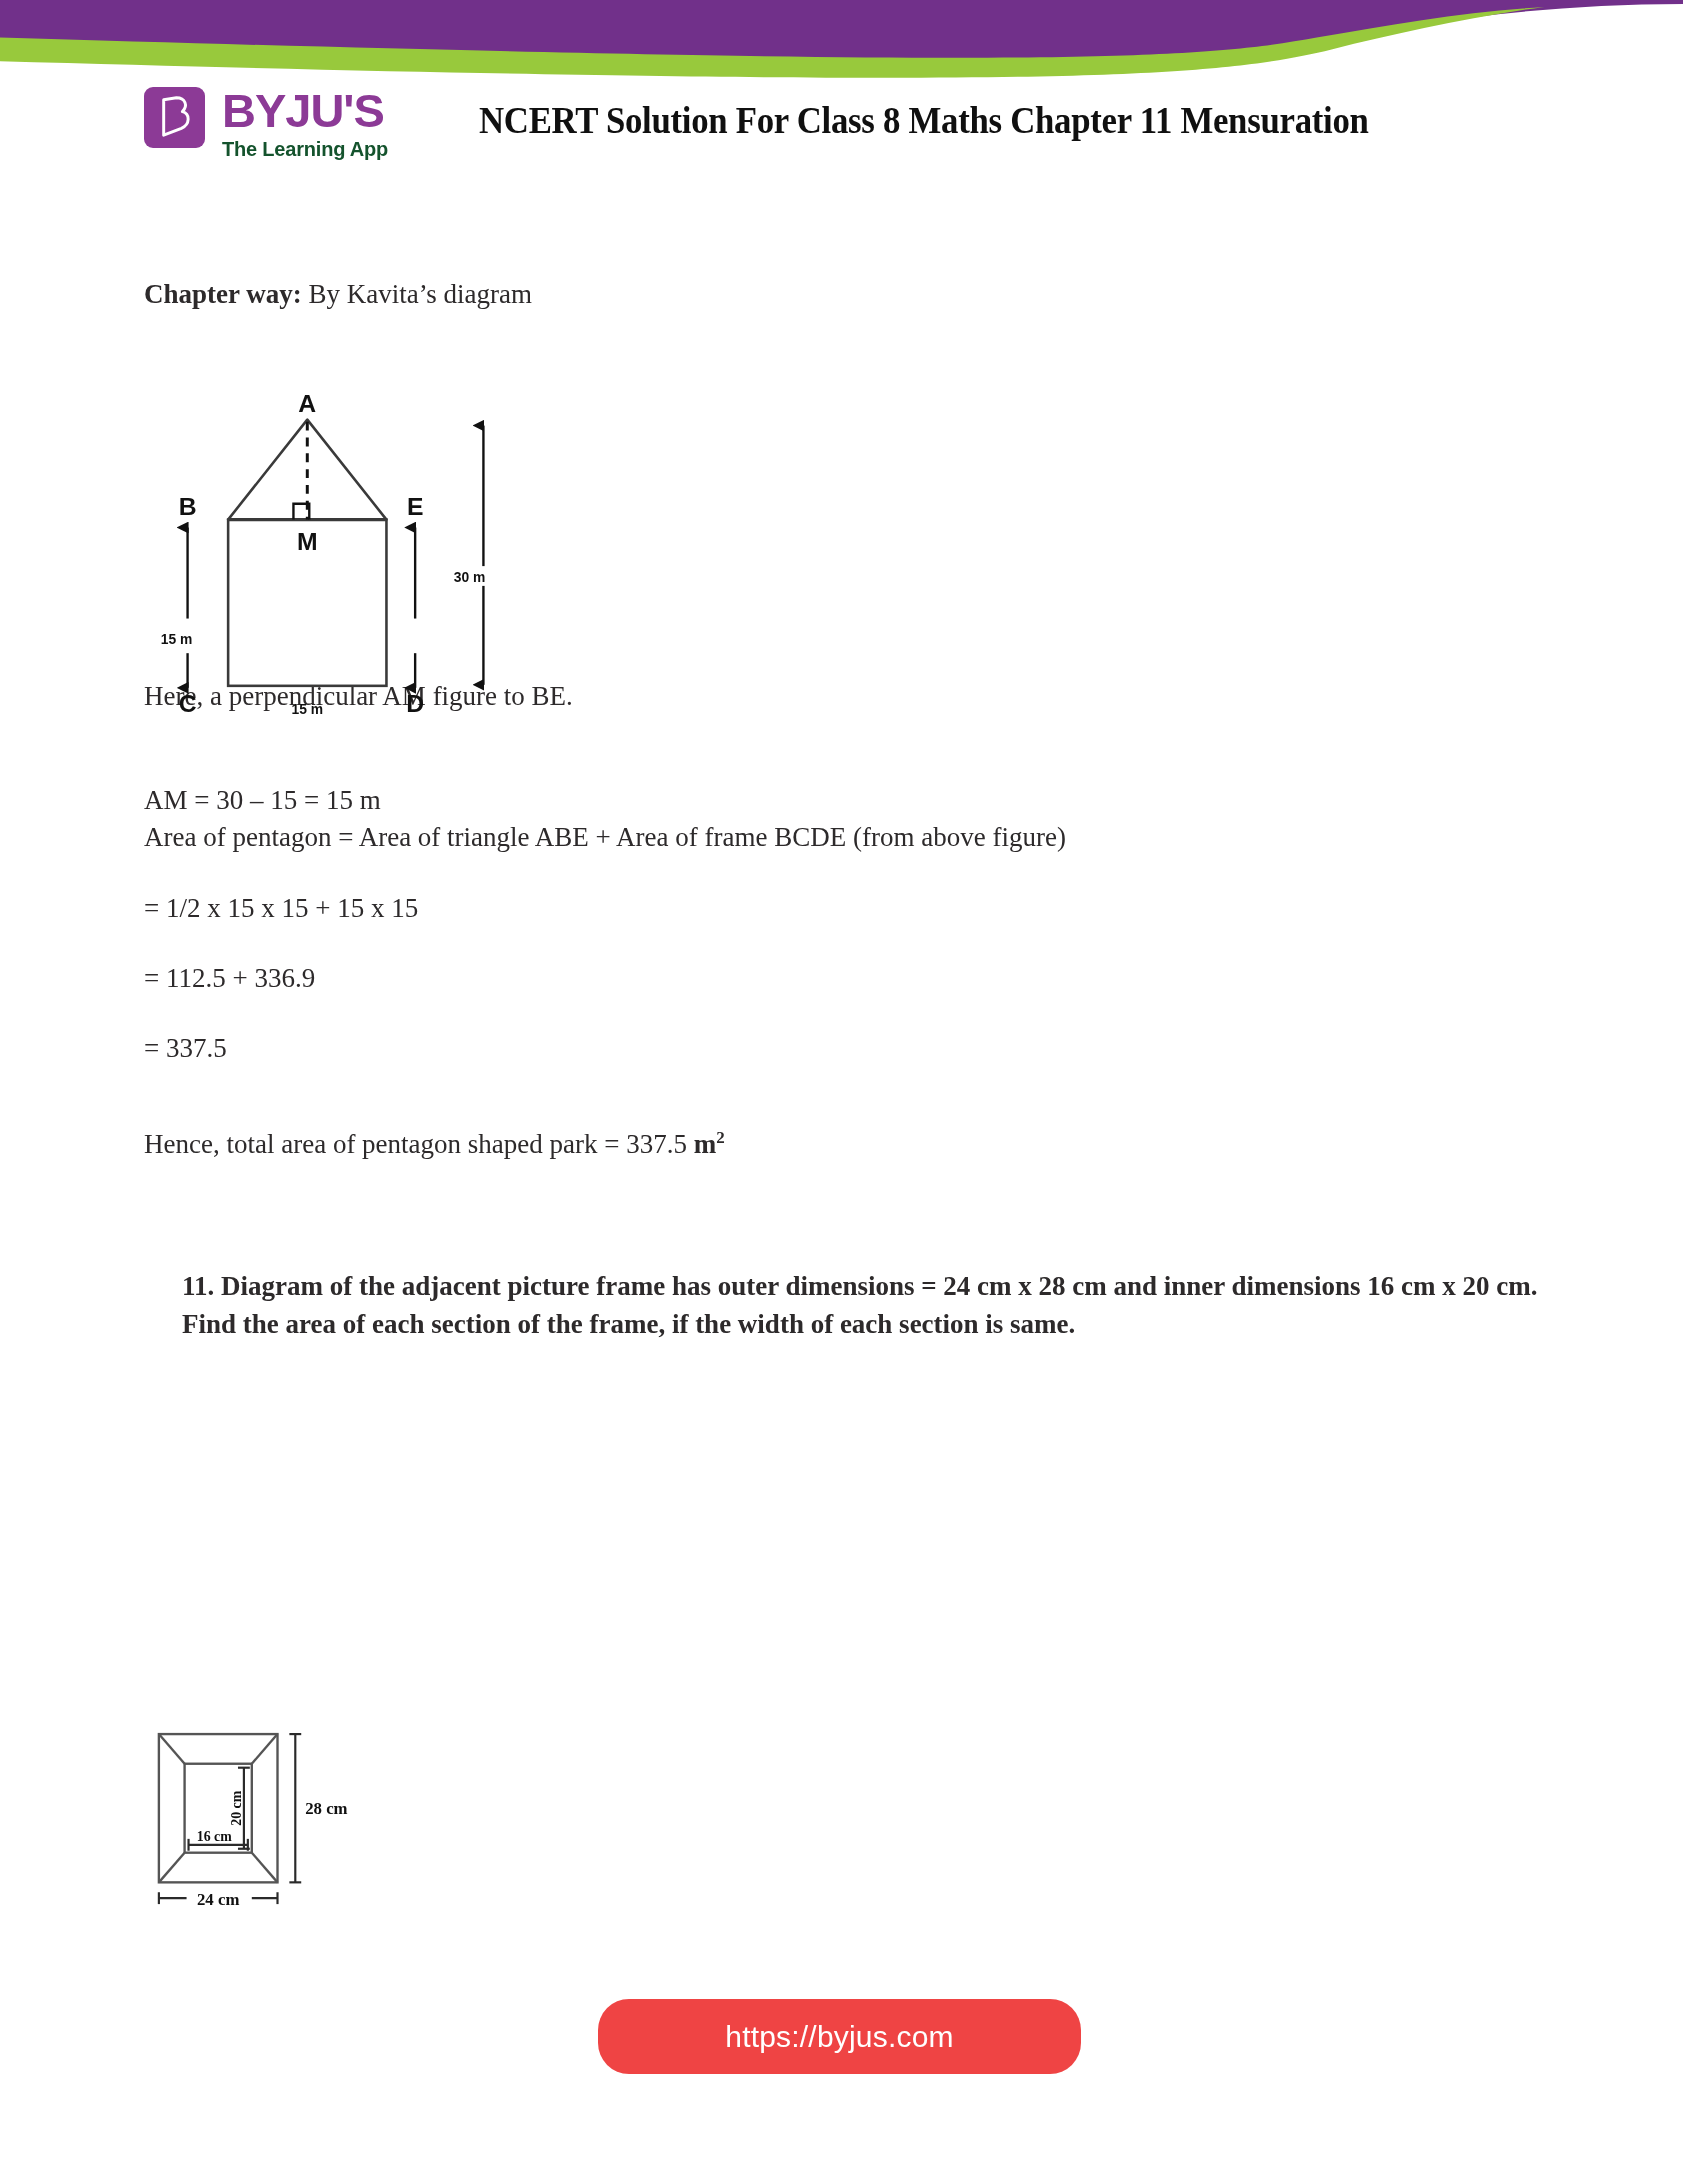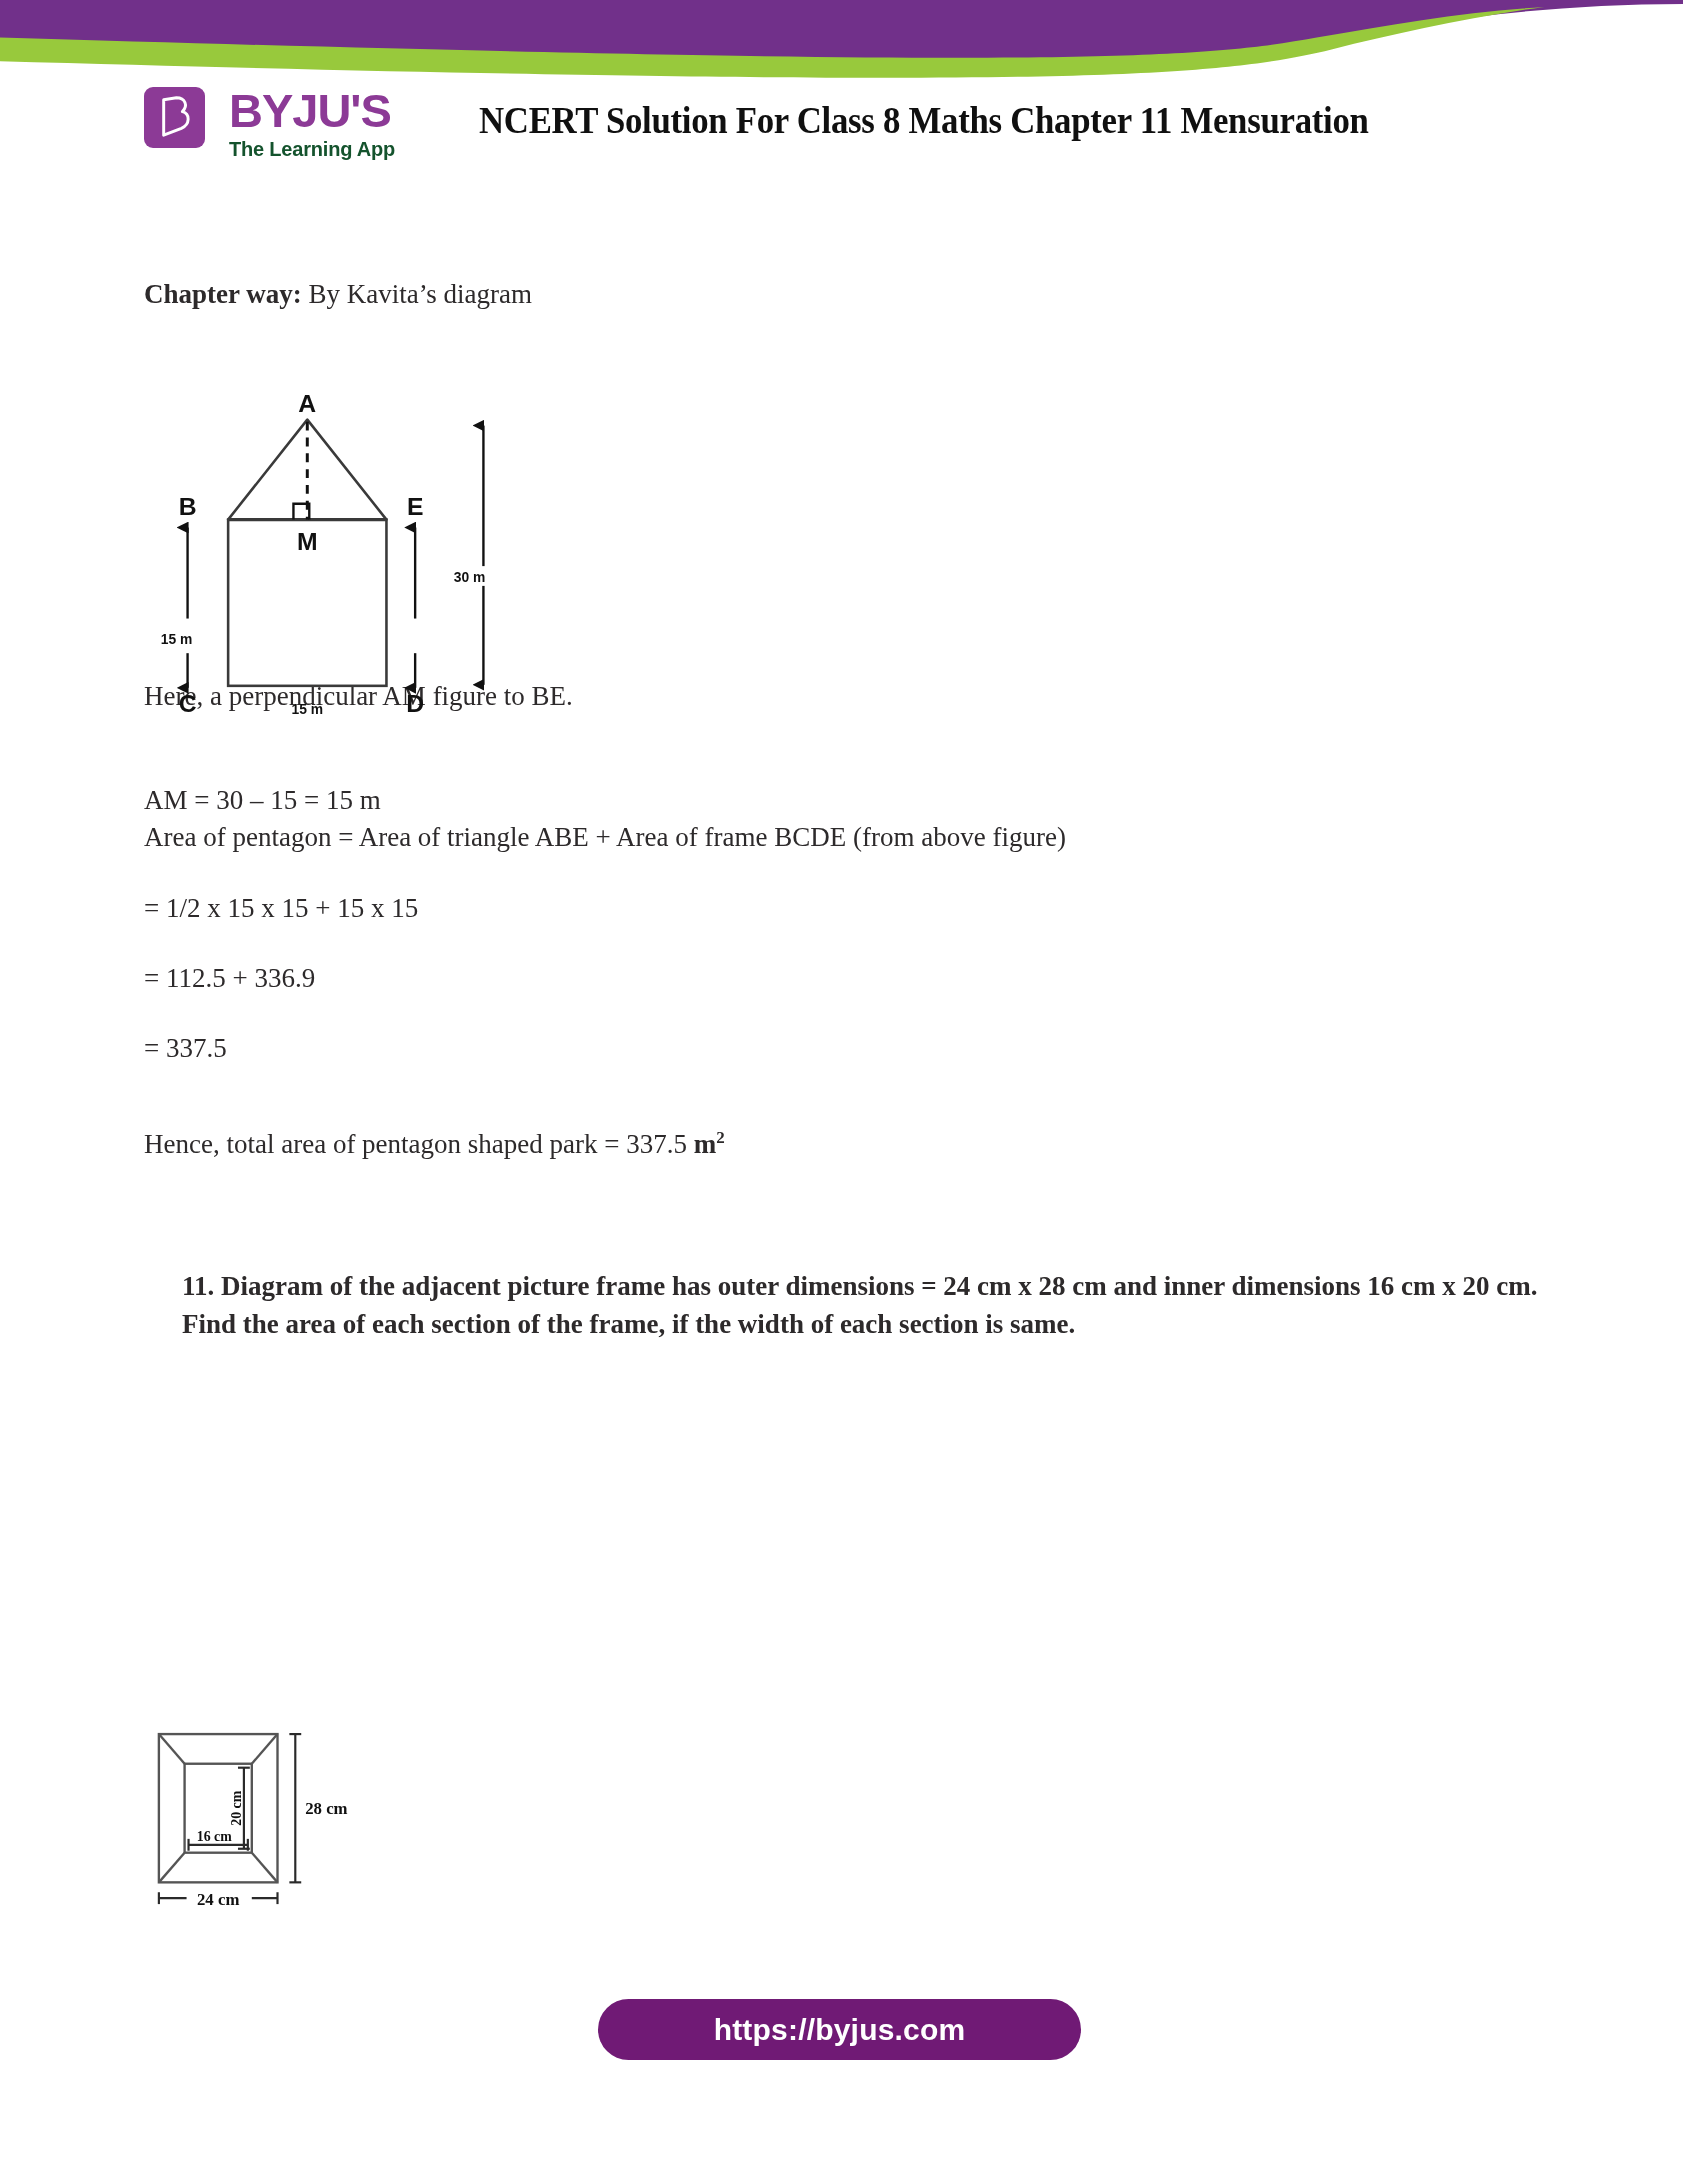--- a/index.html
+++ b/index.html
@@ -43,21 +43,21 @@
   #logo-mark {
     width: 61px;
     height: 61px;
     background: #8c3a96;
     border-radius: 9px;
     position: relative;
     flex: 0 0 auto;
   }
   #logo-mark svg { position: absolute; left: 0; top: 0; }
   #logo-words {
-    margin-left: 24px;
+    margin-left: 17px;
     display: flex;
     flex-direction: column;
     justify-content: center;
   }
   #logo-wordmark {
     font-family: "Liberation Sans", sans-serif;
     font-weight: bold;
     font-size: 47px;
     line-height: 47px;
     color: #8c3a96;
@@ -125,27 +125,26 @@
     width: 257px;
     height: 198px;
   }
 
   
   #footer-pill {
     position: absolute;
     left: 598px;
     top: 1999px;
     width: 483px;
-    height: 61px;
-    background: #701a75;
+    height: 75px;
+    background: #ef4444;
     border-radius: 31px;
     display: flex;
     align-items: center;
     justify-content: center;
-    font-weight: bold;
   }
   #footer-url {
     font-family: "Liberation Sans", sans-serif;
     font-size: 30px;
     color: #ffffff;
     letter-spacing: 0.2px;
   }
 </style>
 </head>
 <body>

